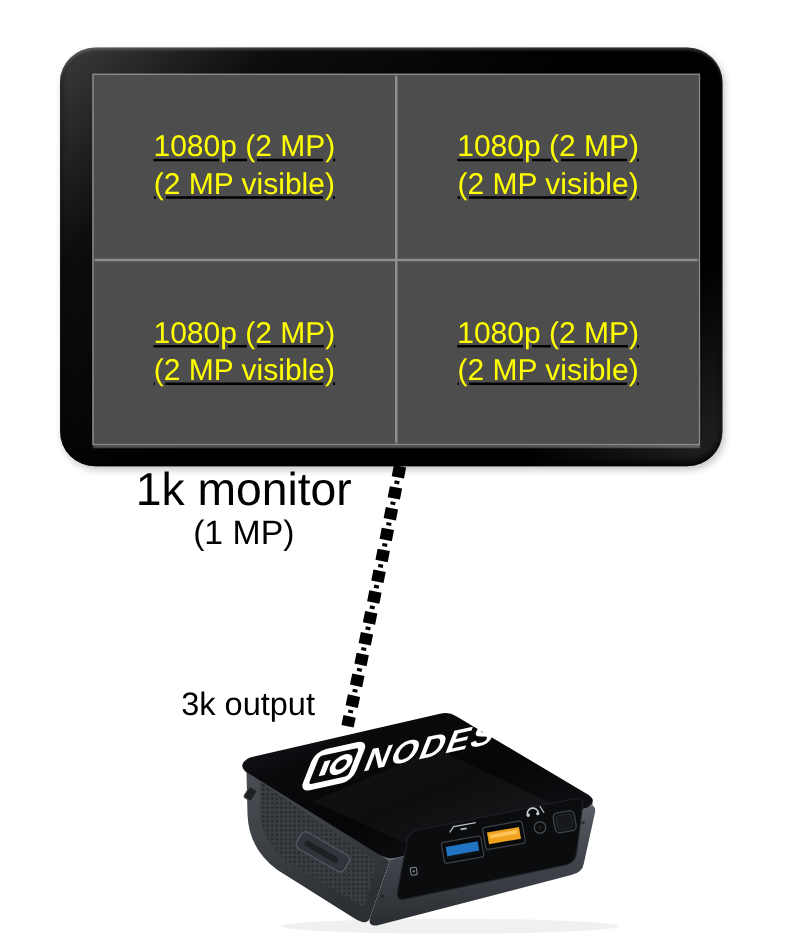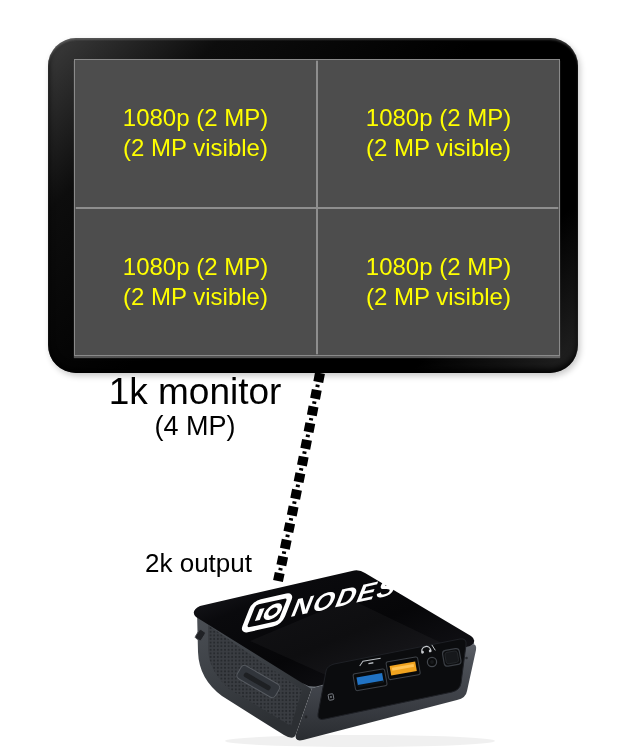--- a/index.html
+++ b/index.html
@@ -14,21 +14,21 @@
     border-radius:28px;
     background:linear-gradient(135deg,#3c3c3c 0%,#0d0d0d 20%,#000 50%,#000 80%,#242424 100%);
     box-shadow: inset 0 2px 2px rgba(255,255,255,.20),
                 inset 0 -4px 6px rgba(0,0,0,.9),
                 2px 3px 6px rgba(0,0,0,.22);
   }
   .screen {
     position:absolute; left:26px; top:21px; width:484px; height:295px;
     background:#8e8e8e; border:1px solid #8a8a8a;
     box-shadow: 0 2px 1px rgba(255,255,255,.32), inset 0 0 0 1px #5f5f5f;
-    display:grid; grid-template-columns:1fr 1fr; grid-template-rows:1fr 1fr; gap:2px;
+    display:grid; grid-template-columns:1fr 1fr; grid-template-rows:1fr 1fr; gap:2px;text-decoration:underline;
   }
   .cell {
     background:#4d4d4d; display:flex; flex-direction:column;
     align-items:center; justify-content:center;
     color:#ffff00; font-size:24px; line-height:30px; text-align:center;
   }
 
   
   .monitor-label { position:absolute; left:74px; top:372px; width:242px; text-align:center; color:#000; }
   .monitor-label .big   { font-size:37px; line-height:39px; }
@@ -59,29 +59,29 @@
       </div>
       <div class="cell">
         <span>1080p (2 MP)</span>
         <span>(2 MP visible)</span>
       </div>
     </div>
   </div>
 
   <div class="monitor-label">
     <div class="big">1k monitor</div>
-    <div class="small">(4 MP)</div>
+    <div class="small">(1 MP)</div>
   </div>
 
   <svg class="overlay-svg" width="635" height="749" viewBox="0 0 635 749" aria-hidden="true">
     <path d="M320,373 Q299,483 278,581" fill="none" stroke="#000" stroke-width="10" stroke-dasharray="9 8"></path>
     <path d="M320,373 Q299,483 278,581" fill="none" stroke="#000" stroke-width="4" stroke-dasharray="2.5 14.5" stroke-dashoffset="-11.75"></path>
   </svg>
 
-  <div class="output-label">2k output</div>
+  <div class="output-label">3k output</div>
 
   <svg class="device-svg" width="320" height="184" viewBox="185 565 320 184">
     <defs>
       <linearGradient id="topGrad" x1="0" y1="0" x2="1" y2="1">
         <stop offset="0" stop-color="#202127"></stop>
         <stop offset="0.25" stop-color="#0a0a0d"></stop>
         <stop offset="0.55" stop-color="#060608"></stop>
         <stop offset="0.82" stop-color="#101014"></stop>
         <stop offset="1" stop-color="#2b2c32"></stop>
       </linearGradient>

